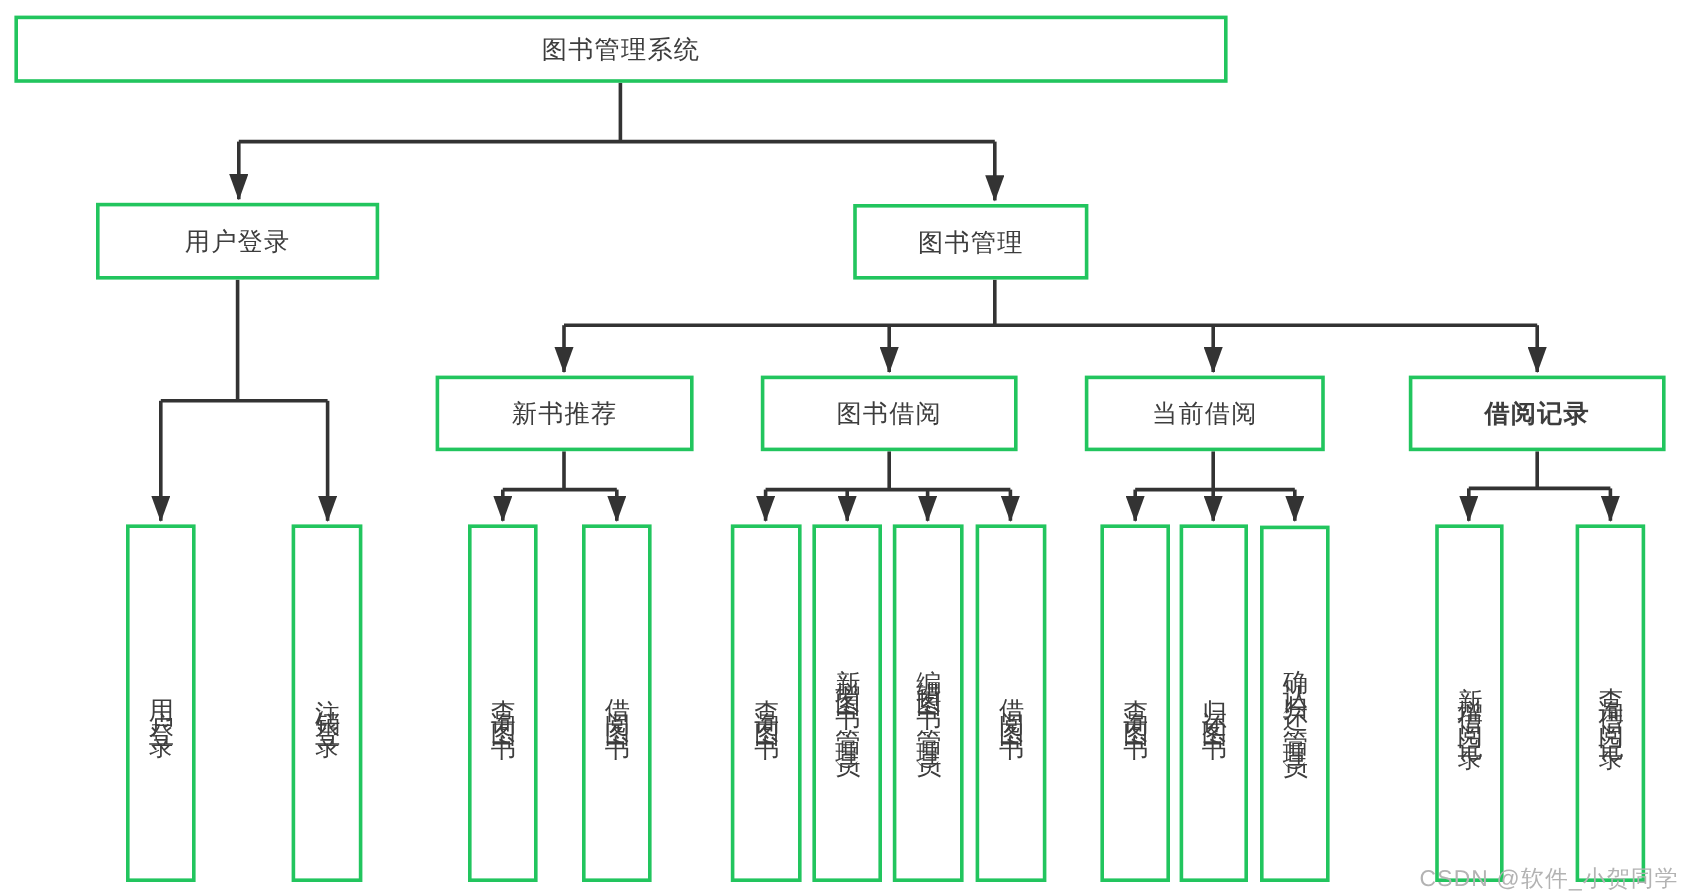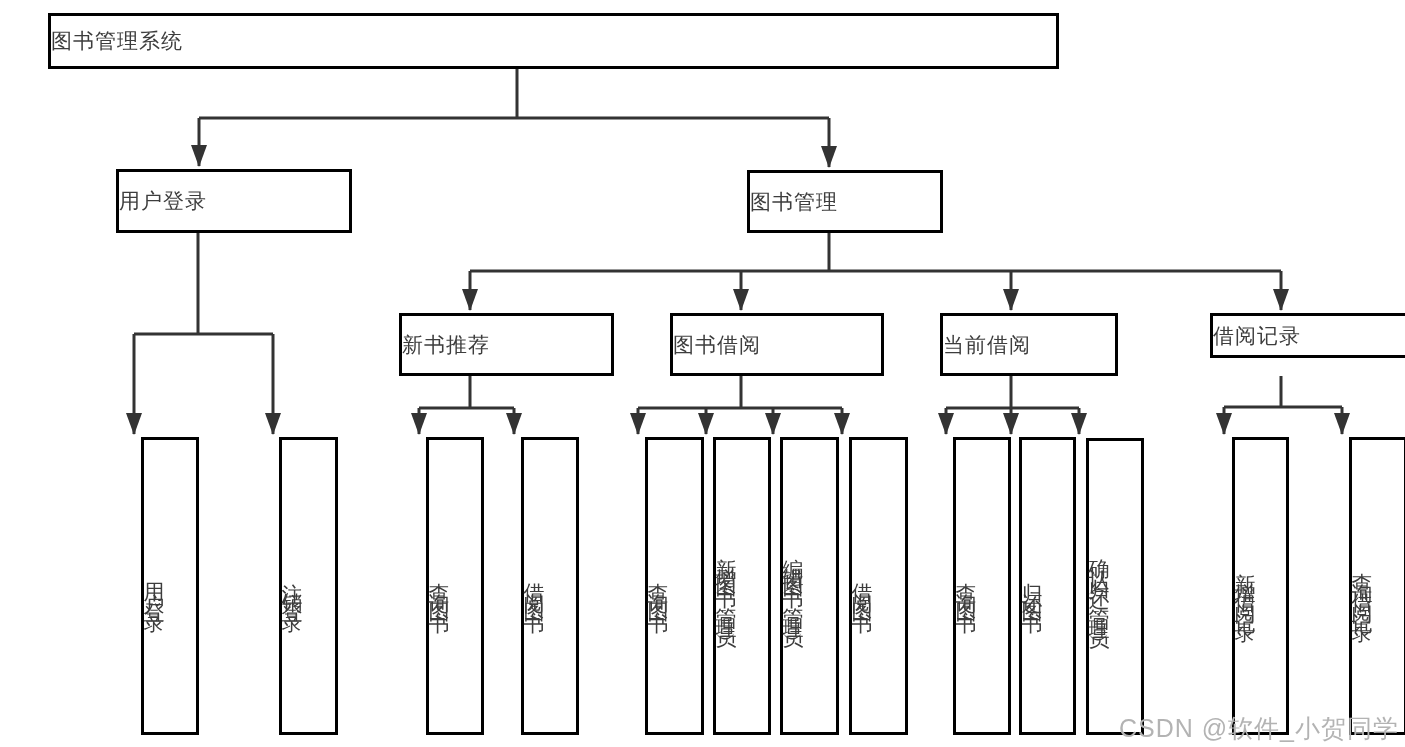--- a/index.html
+++ b/index.html
@@ -8,41 +8,41 @@
     width:1405px;height:747px;
     background:#ffffff;
     font-family:"Liberation Sans", sans-serif;
     overflow:hidden;
   }
   #connectors{position:absolute;left:0;top:0;z-index:0;}
   .node{
     position:absolute;
     box-sizing:border-box;
     background:#ffffff;
-    border:3px solid #000000;
+    border:3px solid #22c55e;
     color:#3d3d3d;
     display:flex;
     align-items:center;
+    justify-content:center;
     z-index:1;
-    margin-left:36px;
   }
   .node.h{font-size:21px;letter-spacing:1px;white-space:nowrap;}
   .node.v{font-size:21px;}
   .node.v .vtxt{
     writing-mode:vertical-rl;
     text-orientation:mixed;
     line-height:1;
     letter-spacing:10px;
     white-space:nowrap;
   }
   #watermark{
     position:absolute;
     right:6px;bottom:2px;
     z-index:2;
-    font-size:25px;
+    font-size:19px;
     color:#b3b3b3;
     letter-spacing:1px;
     white-space:nowrap;
   }
 </style>
 </head>
 <body>
 
 <div id="canvas">
 
@@ -99,24 +99,24 @@
   <div class="node h" style="left:711px;top:170px;width:196px;height:63px;">
     <span>图书管理</span>
   </div>
 
   <div class="node h" style="left:634px;top:313px;width:214px;height:63px;">
     <span>图书借阅</span>
   </div>
   <div class="node h" style="left:363px;top:313px;width:215px;height:63px;">
     <span>新书推荐</span>
   </div>
-  <div class="node h" style="left:904px;top:313px;width:178px;height:63px;">
+  <div class="node h" style="left:904px;top:313px;width:200px;height:63px;">
     <span>当前借阅</span>
   </div>
-  <div class="node h" style="left:1174px;top:313px;width:214px;height:45px;">
+  <div class="node h" style="left:1174px;top:313px;width:214px;height:63px;font-weight:bold;">
     <span>借阅记录</span>
   </div>
 
   <div class="node v" style="left:105px;top:437px;width:58px;height:298px;">
     <span class="vtxt">用户登录</span>
   </div>
   <div class="node v" style="left:243px;top:437px;width:59px;height:298px;">
     <span class="vtxt">注销登录</span>
   </div>
 

